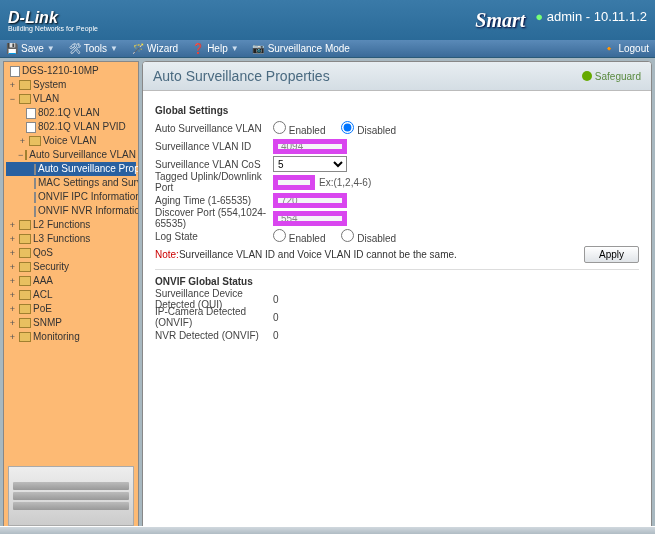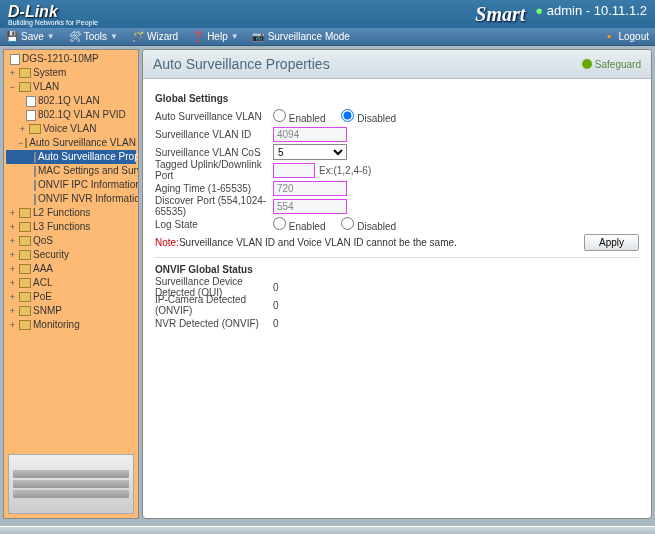--- a/index.html
+++ b/index.html
@@ -5,21 +5,21 @@
   * { box-sizing: border-box; margin: 0; padding: 0; }
   body {
     font-family: Arial, Helvetica, sans-serif;
     font-size: 11px;
     background: #a8b8c0;
     width: 655px;
     height: 534px;
     overflow: hidden;
   }
   .header {
-    height: 28px;
+    height: 40px;
     background: linear-gradient(to bottom, #3a7aa8 0%, #2a6a98 100%);
     display: flex;
     align-items: center;
     justify-content: space-between;
     padding: 0 8px;
   }
   .logo-area { display: flex; align-items: center; }
   .logo {
     color: #fff; font-weight: bold; font-style: italic; font-size: 16px;
     text-shadow: 1px 1px 2px #000;
@@ -80,21 +80,21 @@
   }
   .content-title { font-size: 14px; color: #4a6a80; font-weight: normal; }
   .safeguard { font-size: 10px; color: #5a8a40; display: flex; align-items: center; gap: 3px; }
   .safeguard-icon { width: 10px; height: 10px; background: #6a0; border-radius: 50%; }
   .content-body { padding: 8px 12px; font-size: 10px; color: #444; }
   .section-head { font-weight: bold; color: #333; margin-bottom: 3px; margin-top: 6px; }
   .form-row { display: flex; align-items: center; height: 18px; }
   .form-label { width: 118px; }
   .radio-group { display: flex; gap: 16px; }
   .text-input {
-    border: 1px solid #d946ef; background: #f4f6f8;
+    border: 5px solid #d946ef; background: #f4f6f8;
     height: 15px; width: 74px; padding: 0 3px; font-size: 10px; color: #888;
   }
   .select-input {
     border: 1px solid #888; background: #fff;
     height: 16px; width: 74px; font-size: 10px;
   }
   .ex-text { margin-left: 4px; color: #555; }
   .note { color: #333; margin-top: 4px; }
   .note-red { color: #c00; }
   .apply-btn {

